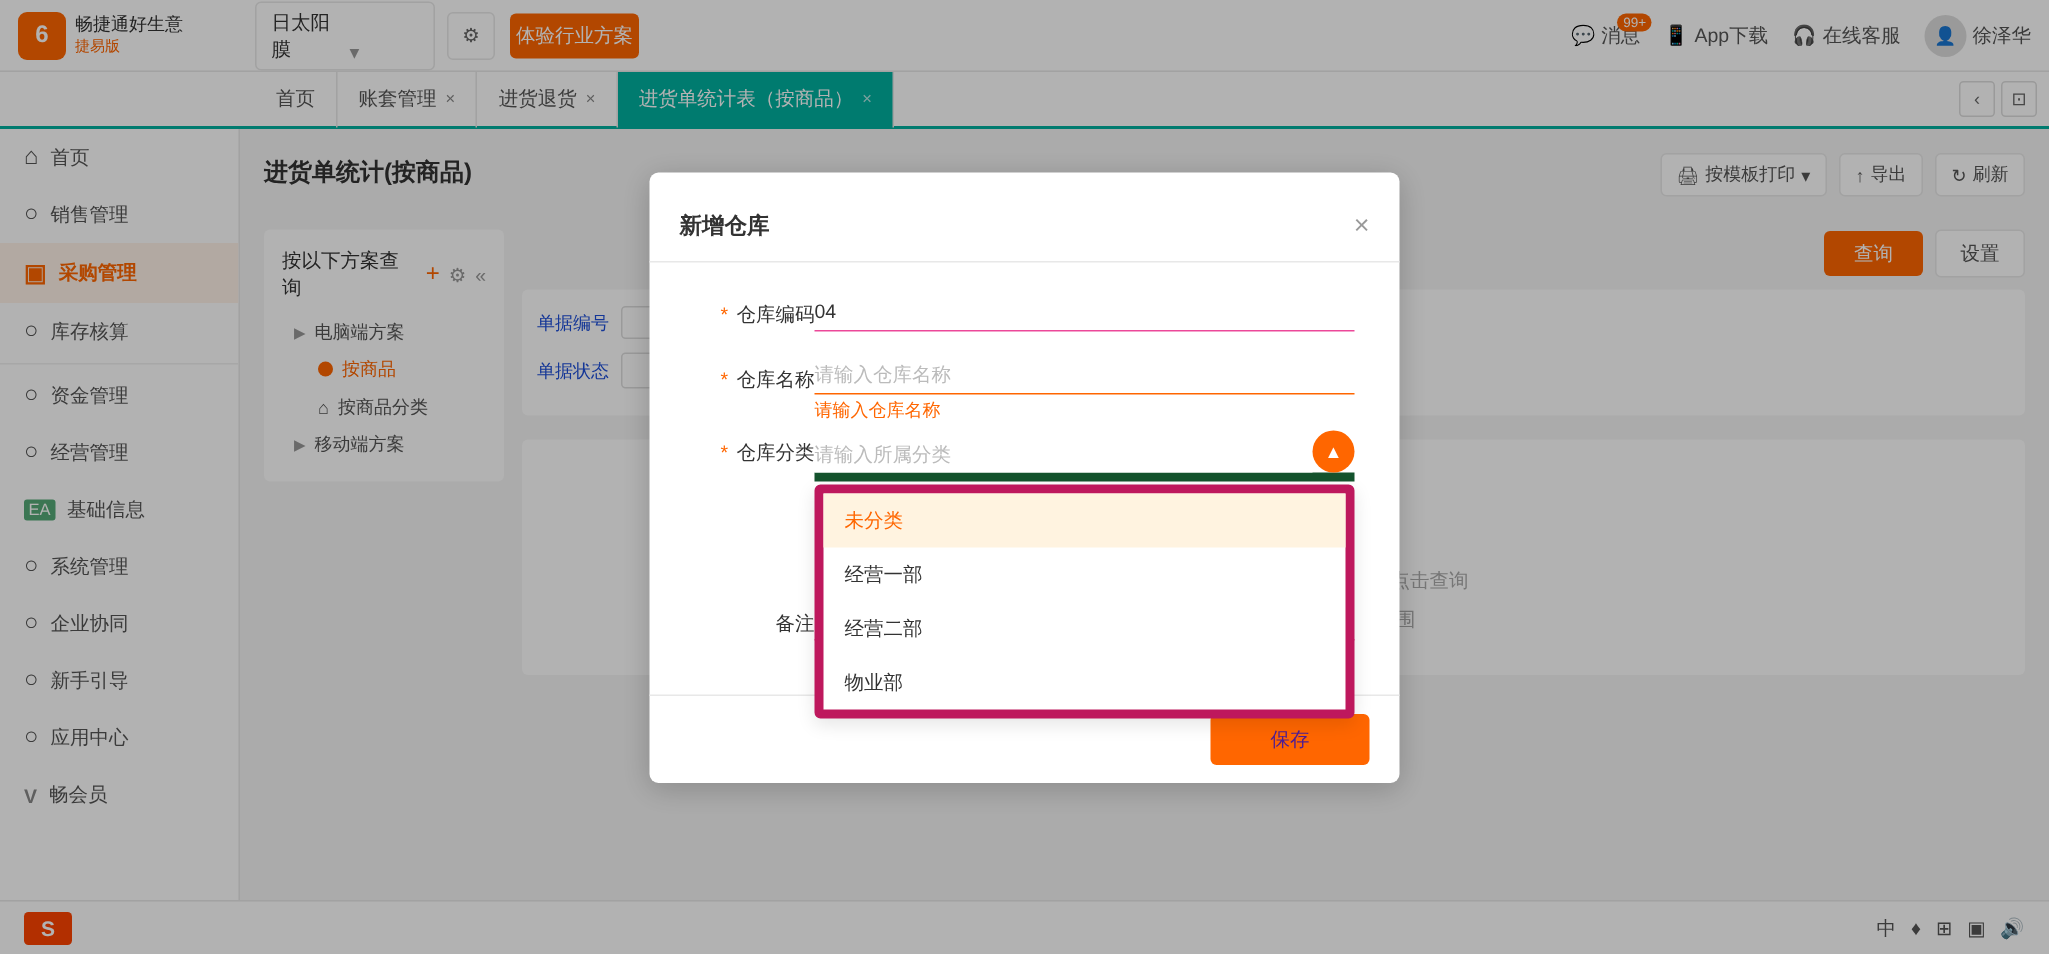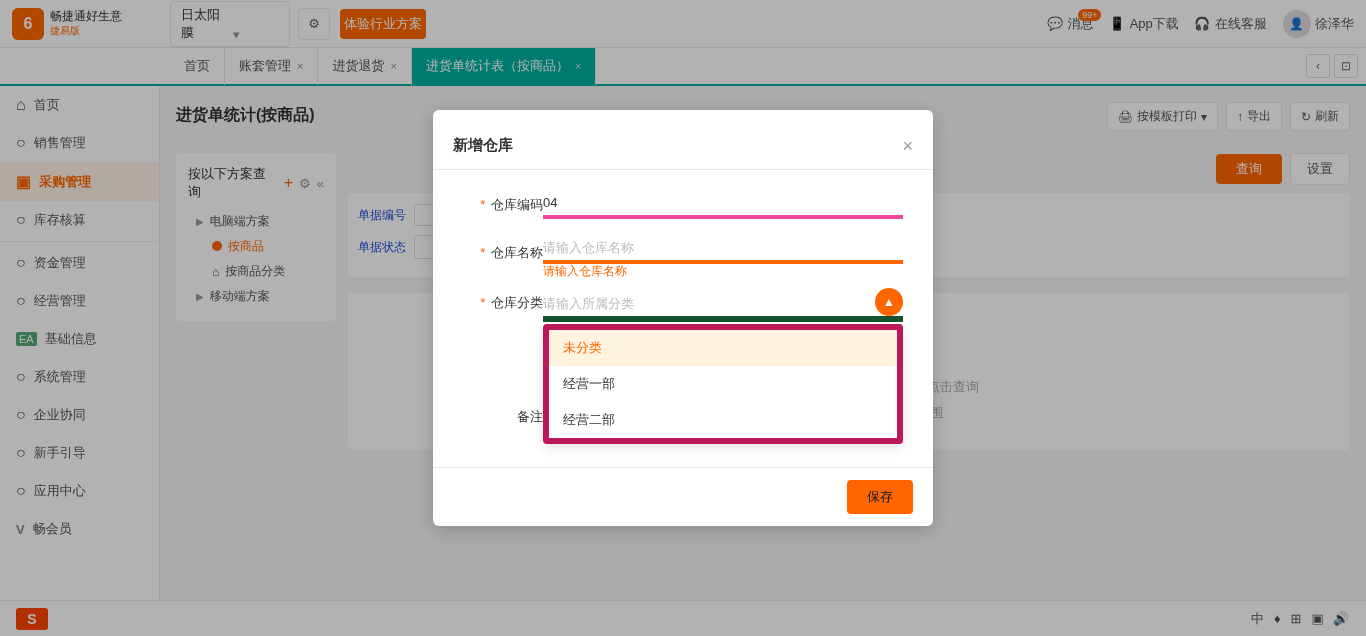--- a/index.html
+++ b/index.html
@@ -362,21 +362,21 @@
       font-size: 13px;
       color: #333;
       padding-top: 6px;
       flex-shrink: 0;
       text-align: right;
     }
     .form-label .required { color: #f60; margin-right: 2px; }
     .form-input {
       flex: 1;
       border: none;
-      border-bottom: 4px solid #ec4899;
+      border-bottom: 1px solid #ec4899;
       padding: 5px 0;
       font-size: 13px;
       color: #333;
       outline: none;
     }
     .form-input.error { border-bottom-color: #f60; }
     .form-input::placeholder { color: #bbb; }
     .error-msg {
       color: #f60;
       font-size: 12px;
@@ -437,24 +437,24 @@
 
     .modal-footer {
       padding: 12px 20px;
       display: flex;
       justify-content: flex-end;
       gap: 10px;
       border-top: 1px solid #e8e8e8;
     }
     .btn-save {
       background: #f60;
-      color: #0f172a;
+      color: #4c1d95;
       border: none;
       border-radius: 4px;
-      padding: 8px 20px;
+      padding: 8px 40px;
       cursor: pointer;
       font-size: 13px;
     }
 
     
     .bottom-bar {
       height: 36px;
       background: #fff;
       border-top: 1px solid #e8e8e8;
       display: flex;
@@ -772,20 +772,21 @@
         </div>
         <div class="category-wrapper">
           <div class="category-input-row">
             <input class="category-input" placeholder="请输入所属分类" style="">
             <div class="category-arrow">▲</div>
           </div>
           <div class="dropdown-list">
             <div class="dropdown-item selected">未分类</div>
             <div class="dropdown-item">经营一部</div>
             <div class="dropdown-item">经营二部</div>
+            <div class="dropdown-item">物业部</div>
           </div>
         </div>
       </div>
 
       <div class="form-row" style="margin-top:80px;">
         <div class="form-label">
           <span>备注</span>
         </div>
         <input class="form-input" placeholder="" style="">
       </div>

